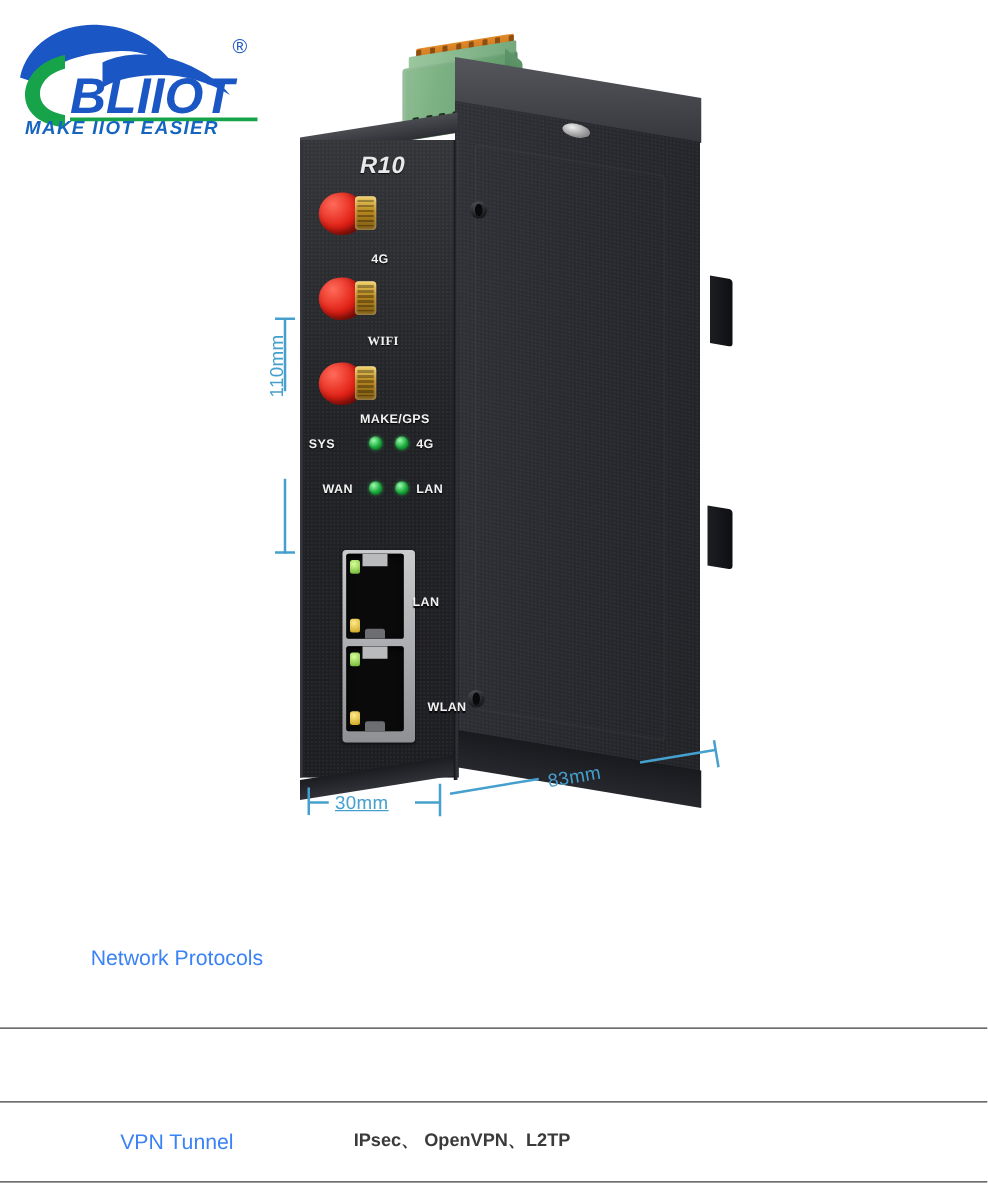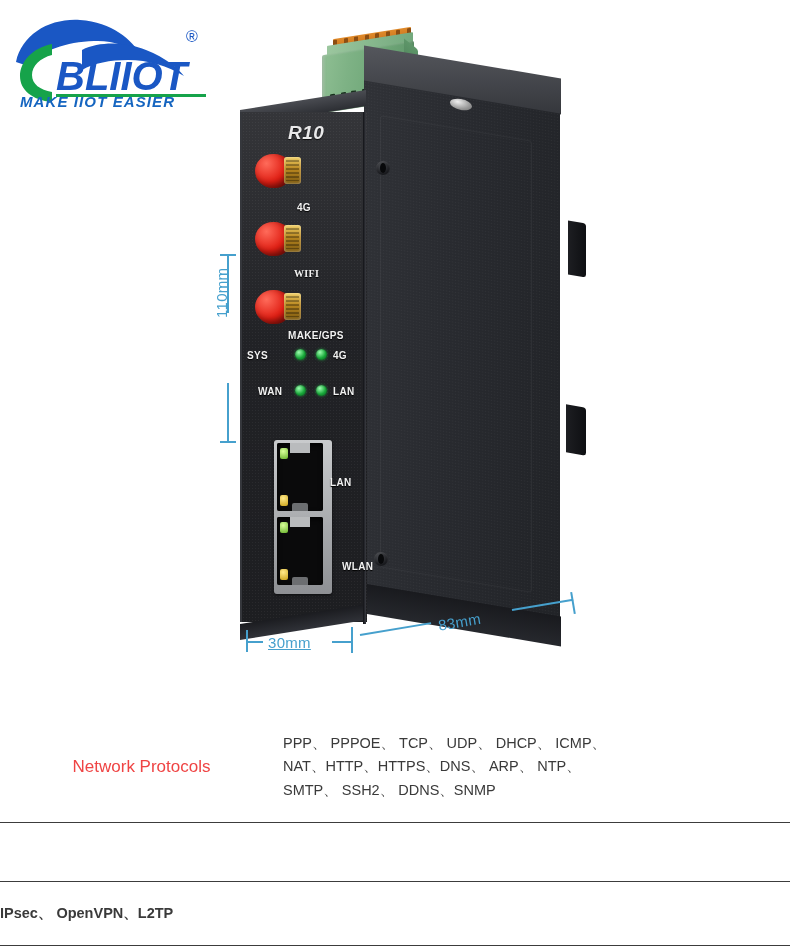--- a/index.html
+++ b/index.html
@@ -127,21 +127,21 @@
   
   .dim{position:absolute;color:#46a0cd;font-size:15px;letter-spacing:.3px;}
   .dline{position:absolute;background:#46a0cd;}
   .dim-110{left:213px;top:318px;transform:rotate(-90deg);transform-origin:left top;white-space:nowrap;}
   .dim-30{left:268px;top:634px;text-decoration:underline;}
   .dim-83{left:437px;top:617px;transform:rotate(-9.5deg);transform-origin:left top;white-space:nowrap;}
 
   
   #spec{position:absolute;left:0;top:712px;width:790px;}
   .row{display:flex;align-items:center;border-bottom:1.4px solid #3c3c3c;}
-  .row .label{width:283px;flex:0 0 283px;text-align:center;color:#ef4444;font-size:17px;}
+  .row .label{width:283px;flex:0 0 283px;text-align:center;color:#3b82f6;font-size:17px;}
   .row .value{flex:1;color:#3a3a3a;font-size:14.5px;line-height:1.62;padding-right:8px;}
   .row.r1{height:110px;}
   .row.r2{height:58px;}
   .row.r3{height:63px;}
 </style>
 </head>
 <body>
 
 <div id="logo">
   <svg width="228" height="98" viewBox="0 0 228 98">
@@ -259,22 +259,20 @@
 
   <div class="dline" style="left:360px;top:634px;width:72px;height:2px;transform:rotate(-9.5deg);transform-origin:left center;"></div>
   <div class="dline" style="left:512px;top:609px;width:62px;height:2px;transform:rotate(-9.5deg);transform-origin:left center;"></div>
   <div class="dline" style="left:572px;top:592px;width:2px;height:22px;transform:rotate(-9.5deg);"></div>
   <div class="dim dim-83">83mm</div>
 </div>
 
 <div id="spec">
   <div class="row r1">
     <div class="label">Network Protocols</div>
-    <div class="value" style="white-space: pre-line;">PPP、 PPPOE、 TCP、 UDP、 DHCP、 ICMP、
-NAT、HTTP、HTTPS、DNS、 ARP、 NTP、
-SMTP、 SSH2、 DDNS、SNMP</div>
   </div>
   <div class="row r2">
   </div>
   <div class="row r3">
+    <div class="label">VPN Tunnel</div>
     <div class="value" style="white-space: pre-line; font-weight: bold;">IPsec、 OpenVPN、L2TP</div>
   </div>
 </div>
 
 </body></html>

